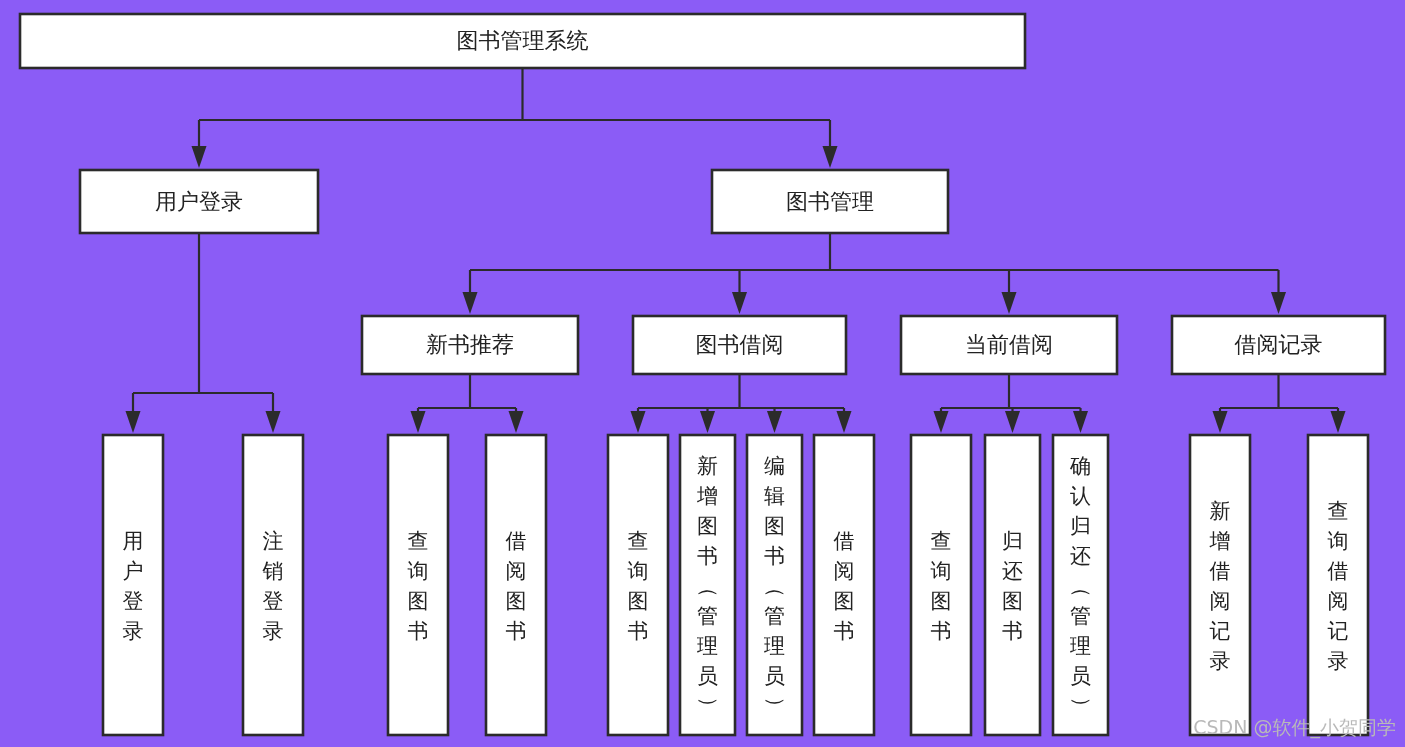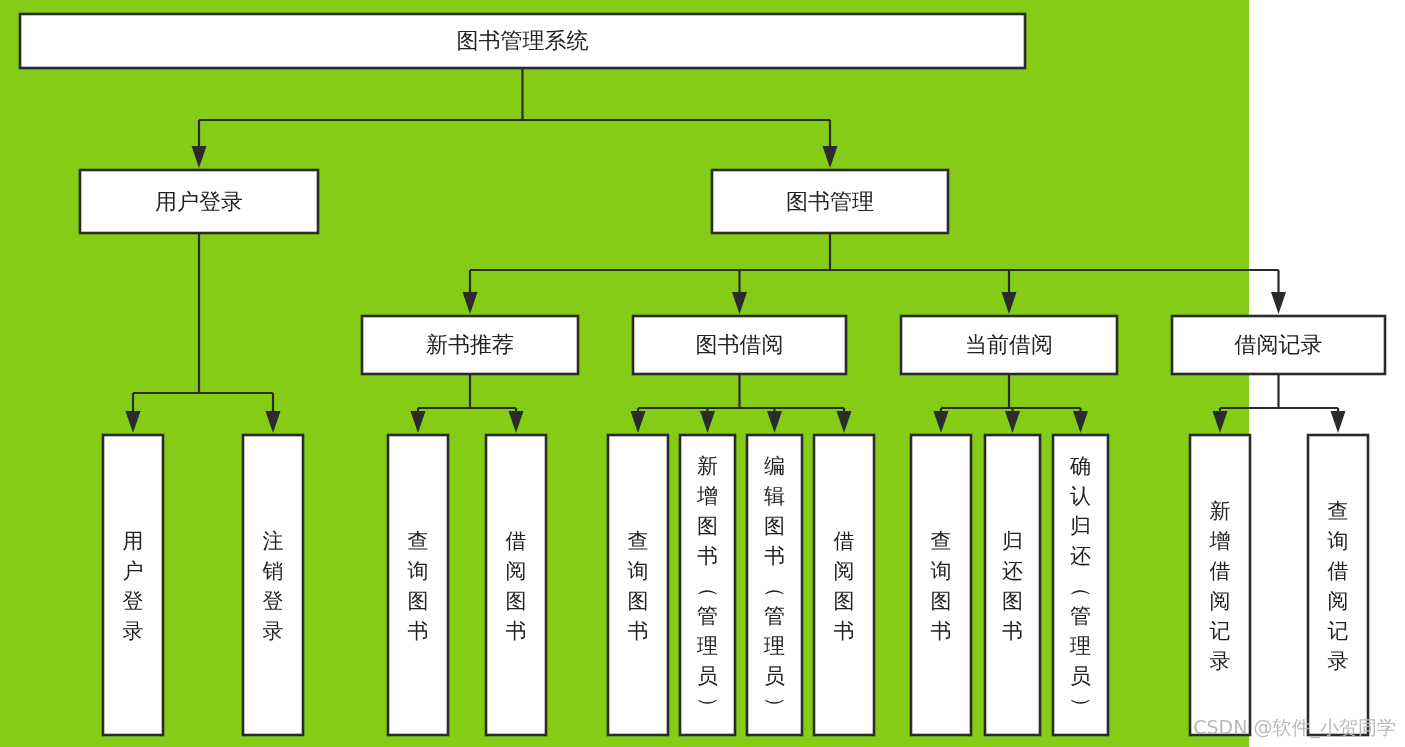--- a/index.html
+++ b/index.html
@@ -8,23 +8,23 @@
     background: #ffffff;
   }
   body {
     width: 1405px;
     height: 747px;
     overflow: hidden;
     font-family: "DejaVu Sans", "Liberation Sans", sans-serif;
   }
   #diagram-root {
     position: relative;
-    width: 1249px;
+    width: 1405px;
     height: 747px;
-    background: #84cc16;
+    background: #8b5cf6;
   }
   svg#tree-svg {
     position: absolute;
     top: 0;
     left: 0;
     width: 1405px;
     height: 747px;
     display: block;
   }
   .node-box {

